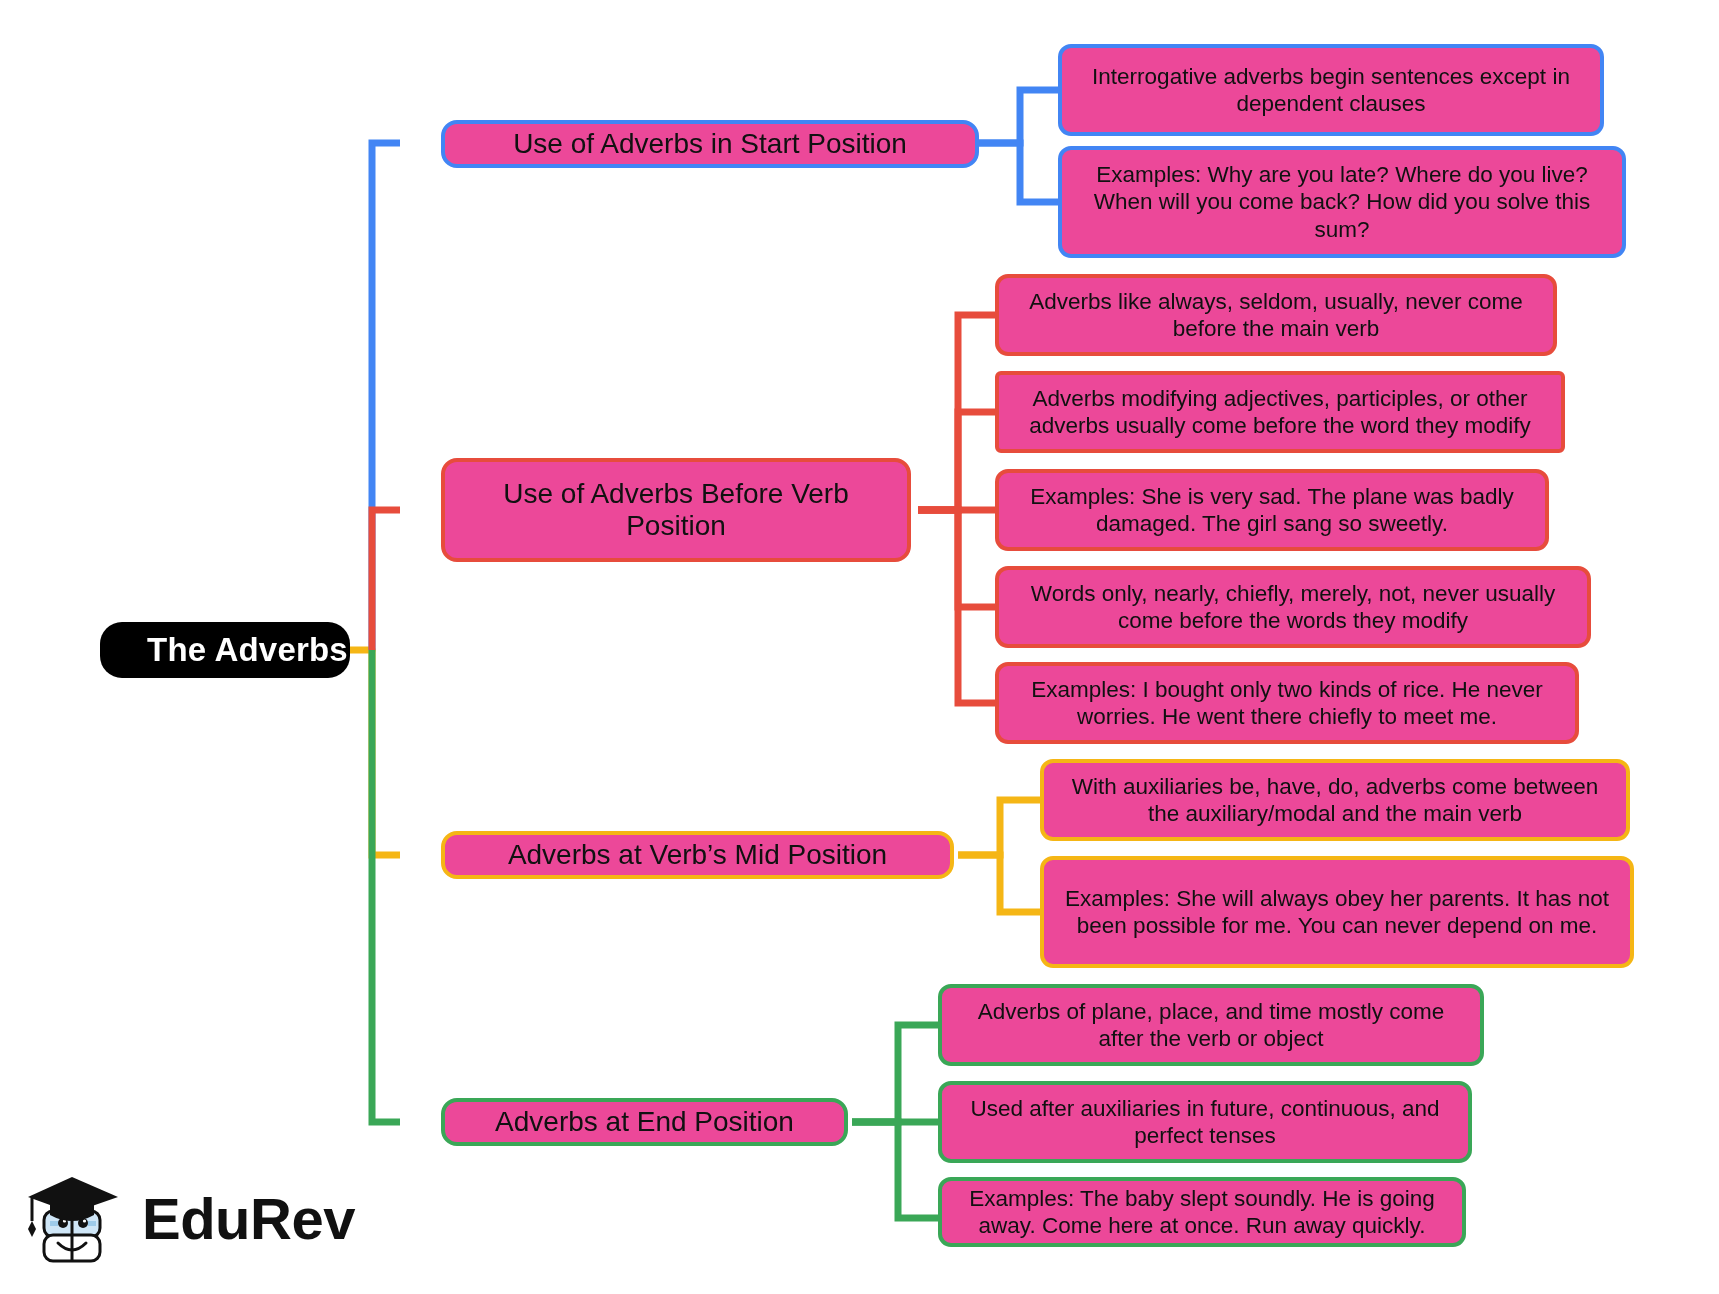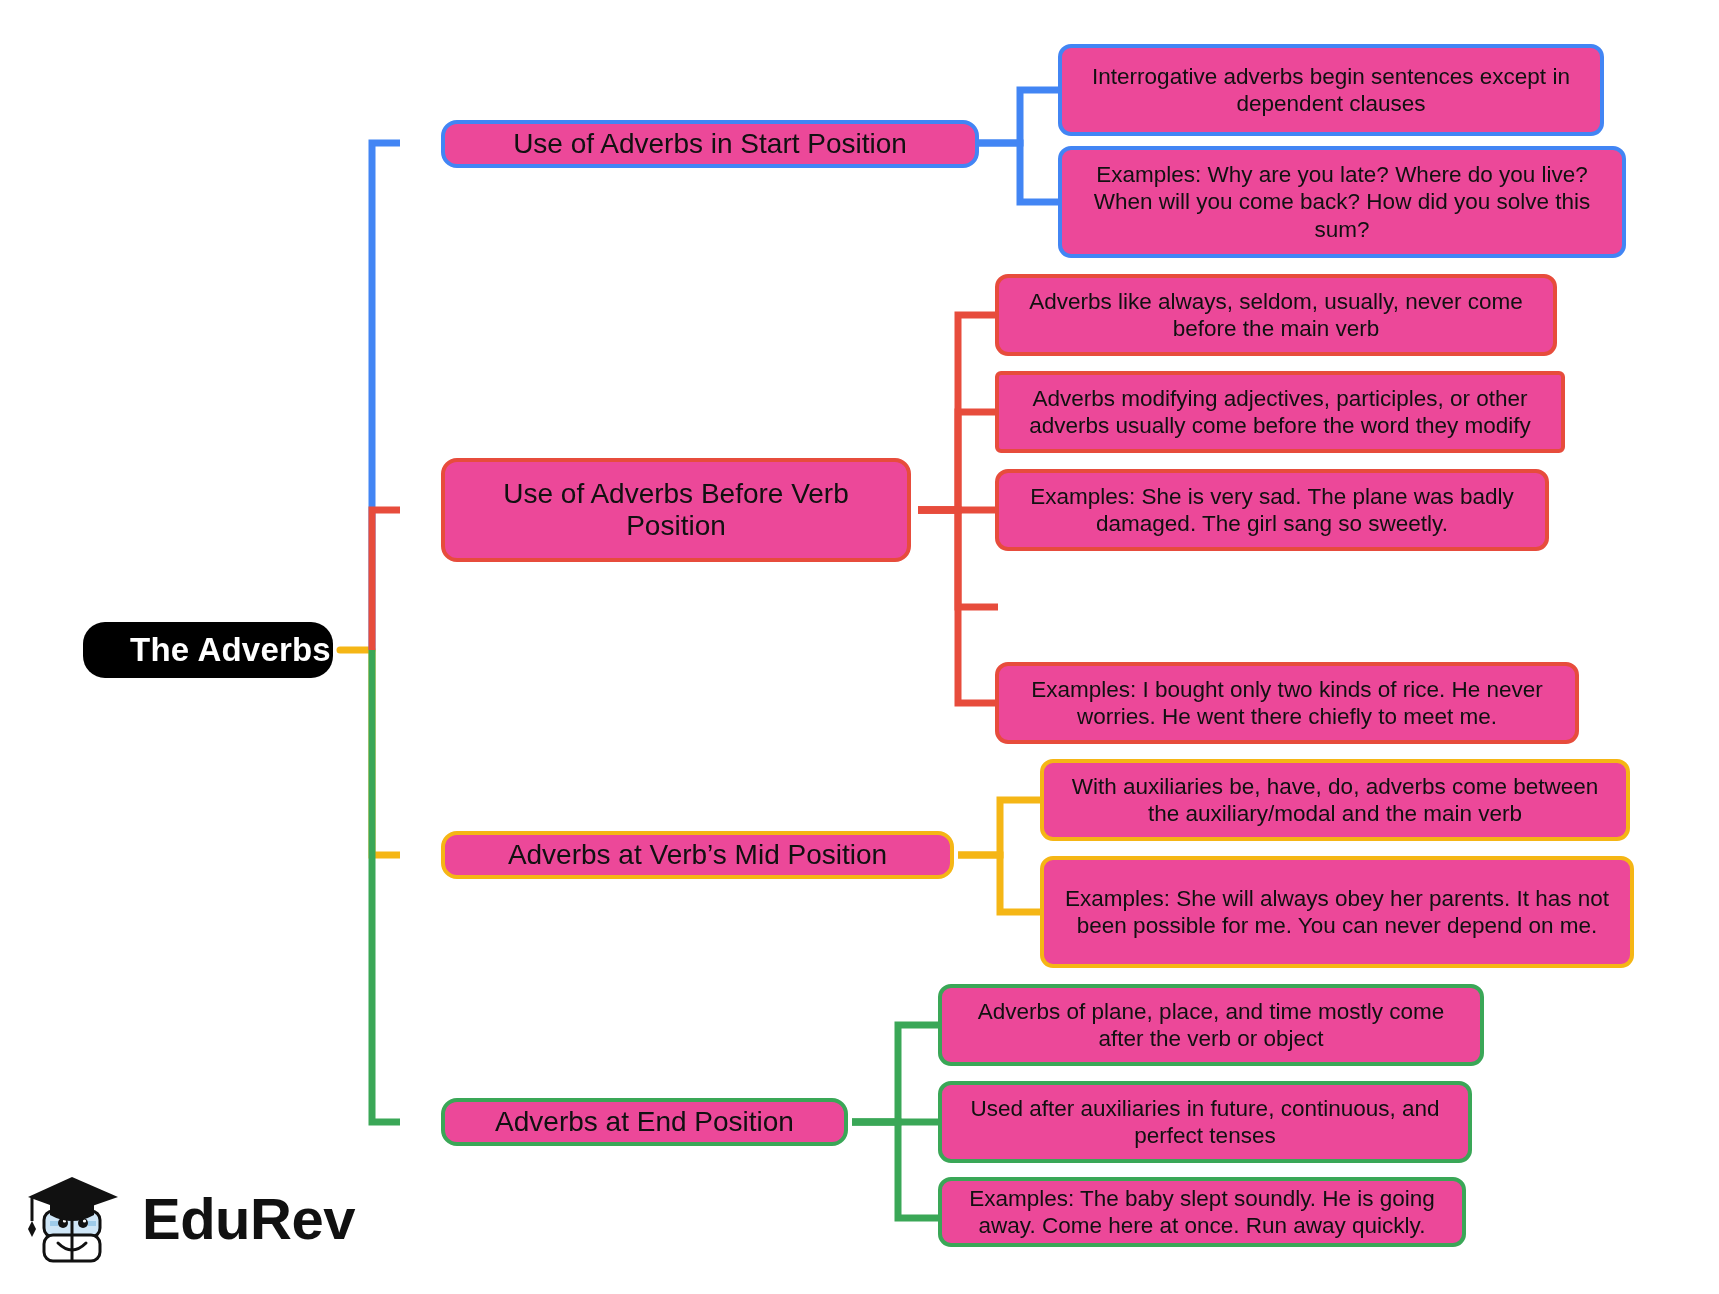--- a/index.html
+++ b/index.html
@@ -104,21 +104,21 @@
     <path d="M 918 510 L 958 510 L 958 703 L 998 703" stroke="#e74c3c" stroke-width="7" fill="none"></path>
 
     <path d="M 958 855 L 1000 855 L 1000 800 L 1042 800" stroke="#f5b615" stroke-width="7" fill="none"></path>
     <path d="M 958 855 L 1000 855 L 1000 912 L 1042 912" stroke="#f5b615" stroke-width="7" fill="none"></path>
 
     <path d="M 852 1122 L 898 1122 L 898 1025 L 940 1025" stroke="#3aa757" stroke-width="7" fill="none"></path>
     <path d="M 852 1122 L 940 1122" stroke="#3aa757" stroke-width="7" fill="none"></path>
     <path d="M 852 1122 L 898 1122 L 898 1218 L 940 1218" stroke="#3aa757" stroke-width="7" fill="none"></path>
   </svg>
 
-  <div class="node root-node" style="left:83px; top:622px; width:250px; height:56px;padding-left:45px;">
+  <div class="node root-node" style="left:100px; top:622px; width:250px; height:56px;padding-left:45px;">
     <span>The Adverbs</span>
   </div>
 
   <div class="node branch-node" style="left:441px; top:120px; width:538px; height:48px; border-color:#4285f4;">
     <span>Use of Adverbs in Start Position</span>
   </div>
   <div class="node leaf-node" style="left:1058px; top:44px; width:546px; height:92px; border-color:#4285f4;">
     <span>Interrogative adverbs begin sentences except in dependent clauses</span>
   </div>
   <div class="node leaf-node" style="left:1058px; top:146px; width:568px; height:112px; border-color:#4285f4;">
@@ -129,20 +129,23 @@
     <span>Use of Adverbs Before Verb Position</span>
   </div>
   <div class="node leaf-node" style="left:995px; top:274px; width:562px; height:82px; border-color:#e74c3c;">
     <span>Adverbs like always, seldom, usually, never come before the main verb</span>
   </div>
   <div class="node leaf-node" style="left:995px; top:371px; width:570px; height:82px; border-color:#e74c3c;border-radius:6px;">
     <span>Adverbs modifying adjectives, participles, or other adverbs usually come before the word they modify</span>
   </div>
   <div class="node leaf-node" style="left:995px; top:469px; width:554px; height:82px; border-color:#e74c3c;">
     <span>Examples: She is very sad. The plane was badly damaged. The girl sang so sweetly.</span>
+  </div>
+  <div class="node leaf-node" style="left:995px; top:566px; width:596px; height:82px; border-color:#e74c3c;">
+    <span>Words only, nearly, chiefly, merely, not, never usually come before the words they modify</span>
   </div>
   <div class="node leaf-node" style="left:995px; top:662px; width:584px; height:82px; border-color:#e74c3c;">
     <span>Examples: I bought only two kinds of rice. He never worries. He went there chiefly to meet me.</span>
   </div>
 
   <div class="node branch-node" style="left:441px; top:831px; width:513px; height:48px; border-color:#f5b615;">
     <span>Adverbs at Verb’s Mid Position</span>
   </div>
   <div class="node leaf-node" style="left:1040px; top:759px; width:590px; height:82px; border-color:#f5b615;">
     <span>With auxiliaries be, have, do, adverbs come between the auxiliary/modal and the main verb</span>

